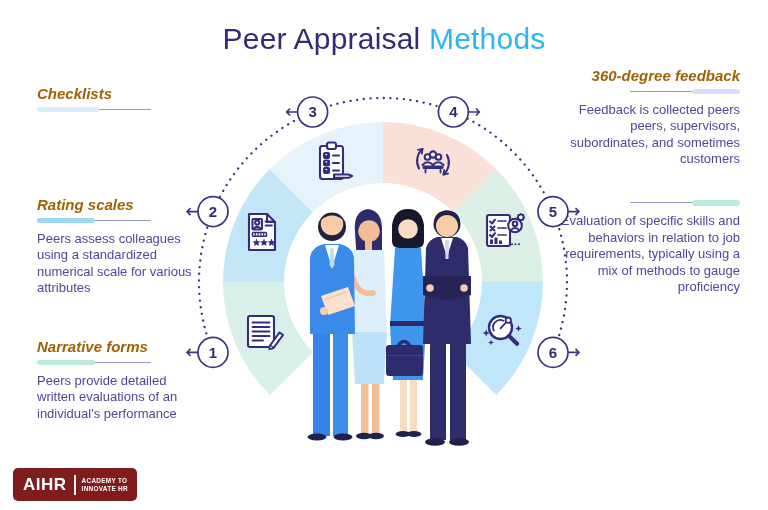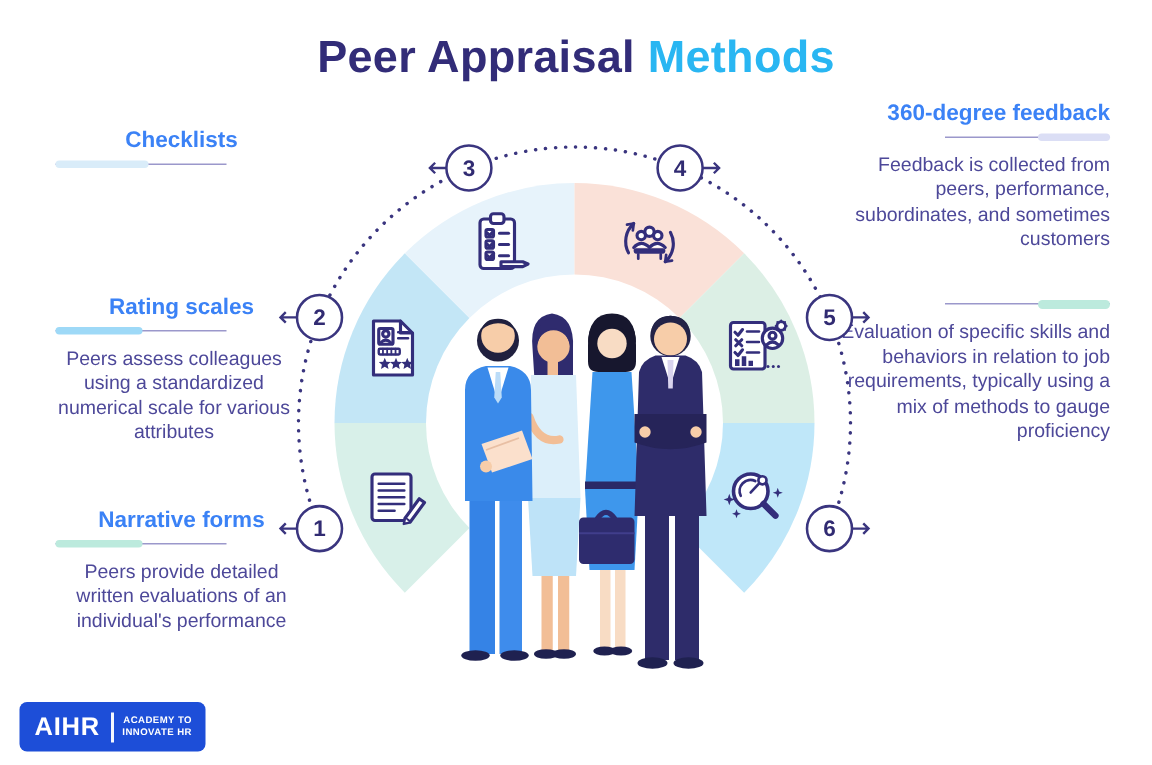--- a/index.html
+++ b/index.html
@@ -1,25 +1,25 @@
 <!DOCTYPE html>
 <html><head>
 <meta charset="utf-8">
 <style>
   html,body{margin:0;padding:0;background:#fff;}
   .canvas{position:relative;width:768px;height:510px;background:#ffffff;overflow:hidden;
           font-family:"Liberation Sans","DejaVu Sans",sans-serif;}
   .title{position:absolute;top:22px;left:0;width:100%;text-align:center;
-         font-size:30px;font-weight:700;letter-spacing:.2px;}
+         font-size:30px;font-weight:400;letter-spacing:.2px;}
   .title .t-main{color:#322C78;}
   .title .t-accent{color:#29B6F2;}
   .method-block{position:absolute;}
-  .method-block.left{left:37px;width:168px;text-align:center;}
+  .method-block.left{left:37px;width:168px;text-align:left;}
   .method-block.right{right:28px;width:190px;text-align:right;}
-  .m-heading{font-size:15px;font-weight:bold;color:#3b82f6;line-height:1.12;}
+  .m-heading{font-size:15px;font-weight:bold;color:#a16207;line-height:1.12;font-style:italic;}
   .m-heading.narrow{width:132px;margin-left:auto;}
   .underline{position:relative;height:6px;margin-top:4px;}
   .left .underline .u-line{position:absolute;top:2px;left:0;width:114px;height:1.3px;background:#9B98CB;}
   .right .underline .u-line{position:absolute;top:2px;right:0;width:110px;height:1.3px;background:#9B98CB;}
   .u-bar{position:absolute;top:0;height:5.5px;border-radius:3px;}
   .left .u-bar{left:0;width:58px;}
   .right .u-bar{right:0;width:48px;}
   .m-body{margin-top:7px;font-size:13px;font-weight:500;color:#4D4899;line-height:1.27;}
   .wheel{position:absolute;left:183px;top:80px;width:402px;height:424px;}
   .logo{position:absolute;left:13px;top:468px;height:33px;border-radius:5px;
@@ -64,21 +64,21 @@
     </div>
     <div class="m-body" style="width:158px">Peers assess colleagues using a standardized numerical scale for various attributes</div>
   </div>
 
   <div class="method-block right" style="top:68px">
     <div class="m-heading">360-degree feedback</div>
     <div class="underline">
       <div class="u-line"></div>
       <div class="u-bar" style="background: rgb(219, 222, 245);"></div>
     </div>
-    <div class="m-body">Feedback is collected from peers, performance, subordinates, and sometimes customers</div>
+    <div class="m-body">Feedback is collected peers peers, supervisors, subordinates, and sometimes customers</div>
   </div>
 
   <div class="method-block right" style="top:196px">
     <div class="underline">
       <div class="u-line"></div>
       <div class="u-bar" style="background: rgb(188, 234, 221);"></div>
     </div>
     <div class="m-body">Evaluation of specific skills and behaviors in relation to job requirements, typically using a mix of methods to gauge proficiency</div>
   </div>
 
@@ -281,21 +281,21 @@
         <text x="370" y="136.8" text-anchor="middle" fill="#312B72">5</text>
       </g>
       <g>
         <path d="M385 272.4 H396 M392.5 268.9 L396 272.4 L392.5 275.9" fill="none" stroke="#3A357F" stroke-width="1.6"></path>
         <circle cx="370" cy="272.4" r="15" fill="#fff" stroke="#3A357F" stroke-width="1.7"></circle>
         <text x="370" y="277.6" text-anchor="middle" fill="#312B72">6</text>
       </g>
     </g>
   </svg>
 
-  <div class="logo" style="background: #1d4ed8; text-align: right;">
+  <div class="logo" style="background: #7f1d1d;">
     <span class="logo-brand">AIHR</span>
     <span class="logo-div"></span>
     <span class="logo-tag">
       <span>ACADEMY TO</span>
       <span>INNOVATE HR</span>
     </span>
   </div>
 
 </div>
 

